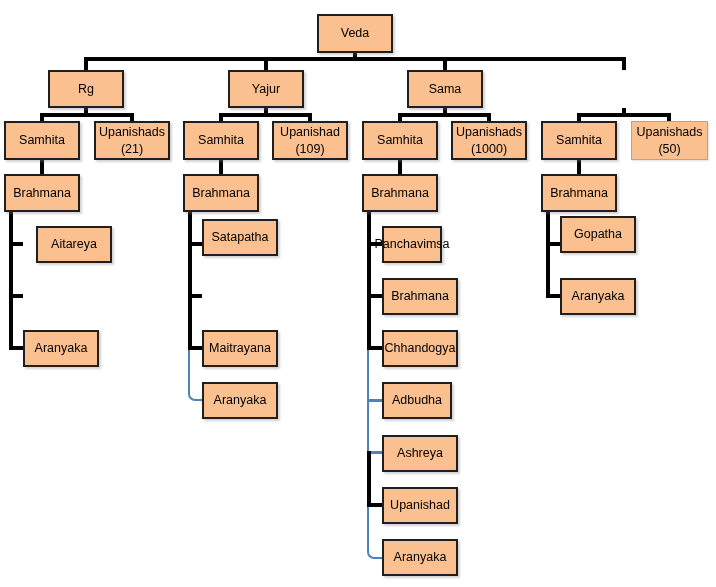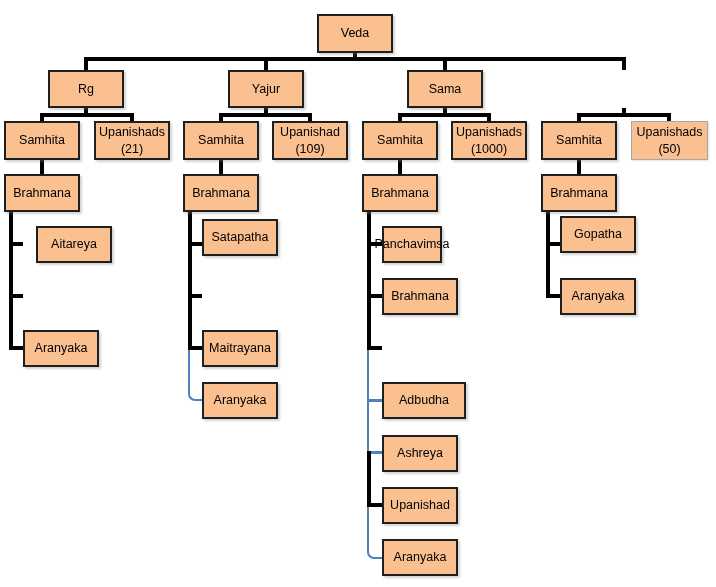--- a/index.html
+++ b/index.html
@@ -162,21 +162,24 @@
   <div class="node" style="left:202px;top:382px;width:76px;height:37px">
       <span>Aranyaka</span>
     </div>
 
   <div class="node" style="left:382px;top:226px;width:60px;height:37px">
       <span>Panchavimsa</span>
     </div>
   <div class="node" style="left:382px;top:278px;width:76px;height:37px">
       <span>Brahmana</span>
     </div>
-  <div class="node" style="left:382px;top:382px;width:84px;height:37px">
+  <div class="node" style="left:382px;top:330px;width:76px;height:37px">
+      <span>Chhandogya</span>
+    </div>
+  <div class="node" style="left:382px;top:382px;width:70px;height:37px">
       <span>Adbudha</span>
     </div>
   <div class="node" style="left:382px;top:435px;width:76px;height:37px">
       <span>Ashreya</span>
     </div>
   <div class="node" style="left:382px;top:487px;width:76px;height:37px">
       <span>Upanishad</span>
     </div>
   <div class="node" style="left:382px;top:539px;width:76px;height:37px">
       <span>Aranyaka</span>

